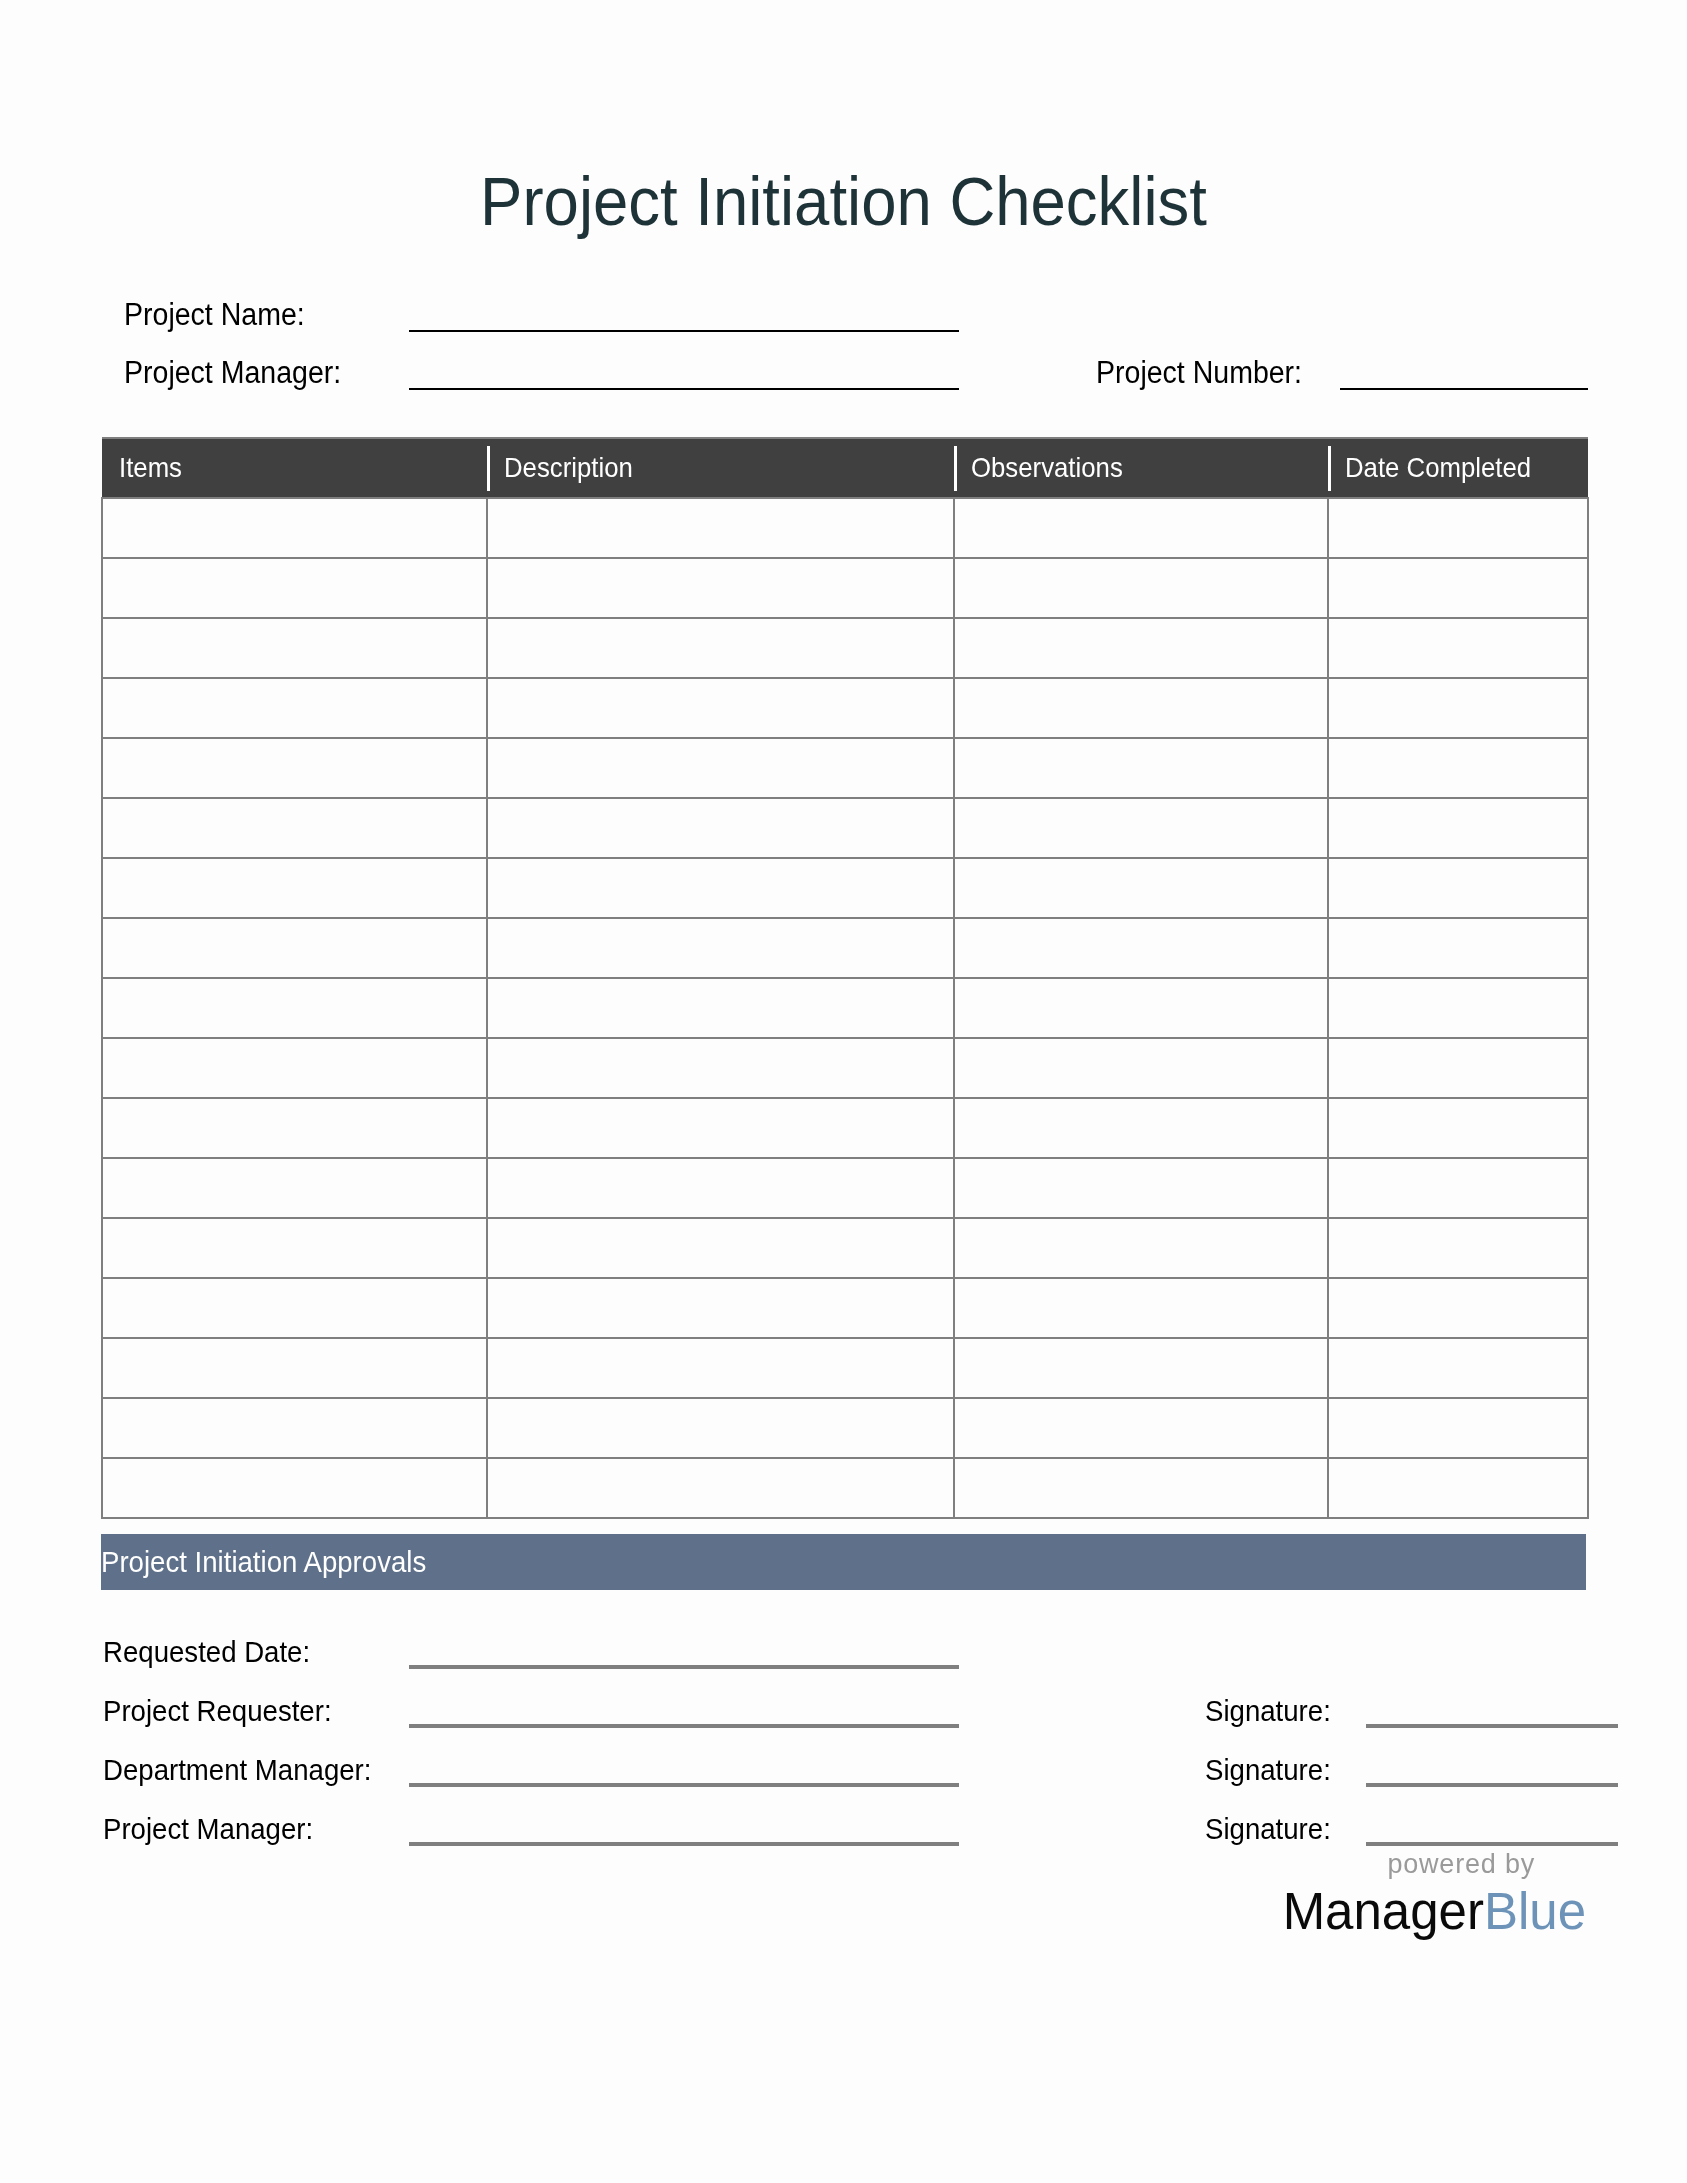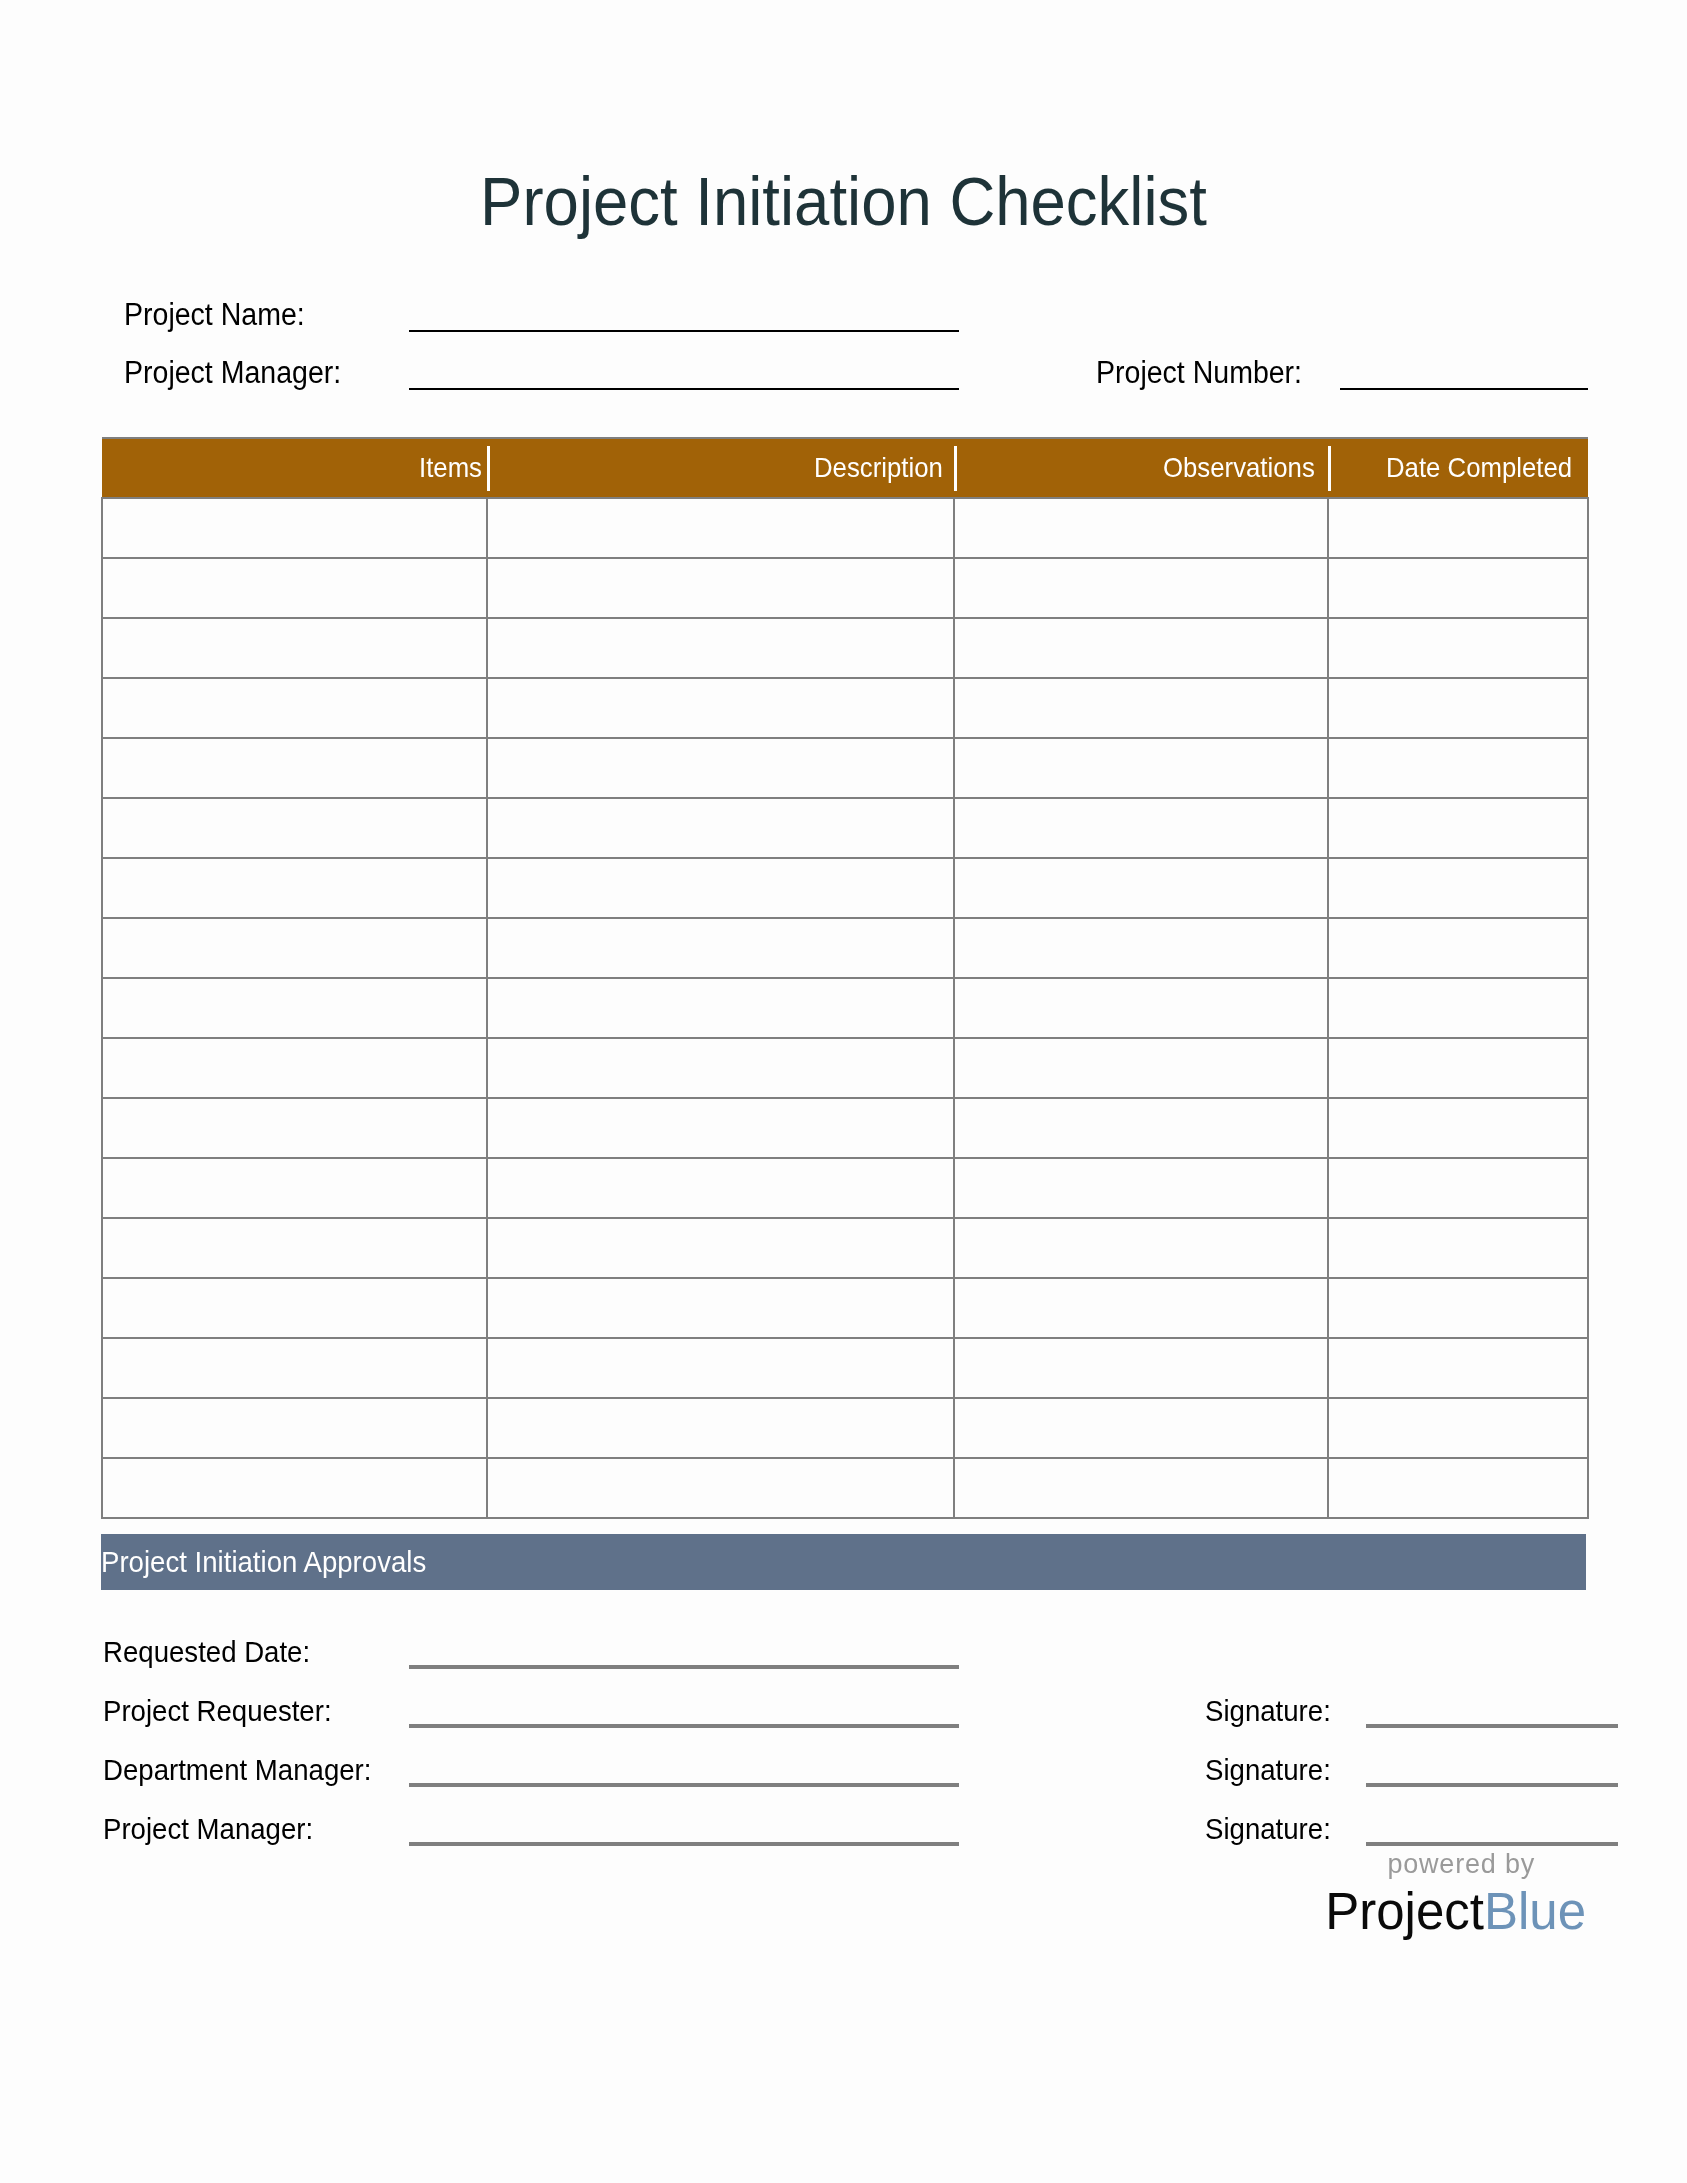--- a/index.html
+++ b/index.html
@@ -76,25 +76,25 @@
   
   .checklist-table {
     position: absolute;
     left: 101px;
     top: 437px;
     width: 1485px;
     border-collapse: collapse;
     table-layout: fixed;
   }
   .checklist-table th {
-    background: #a16207;
+    background: #404040;
     color: #ffffff;
     font-size: 28px;
     font-weight: 400;
-    text-align: right;
+    text-align: left;
     padding: 13.2px 0 13.2px 16.5px;
     height: 51px;
     box-sizing: border-box;
     border: 2.5px solid #7f7f7f;
     border-left: none;
     border-right: none;
     position: relative;
   }
   .checklist-table th .th-label {
     display: inline-block;
@@ -388,18 +388,18 @@
   </div>
 
   <div class="appr-row appr-right" id="sig-3">
     <span class="appr-label">Signature:</span>
     <span class="appr-line"></span>
   </div>
 
   <div class="logo">
     <div class="logo-powered">powered by</div>
     <div class="logo-wordmark">
-      <span class="logo-general">Project</span><span class="logo-blue">Blue</span>
+      <span class="logo-general">Manager</span><span class="logo-blue">Blue</span>
     </div>
   </div>
 
 </div>
 
 
 </body></html>

